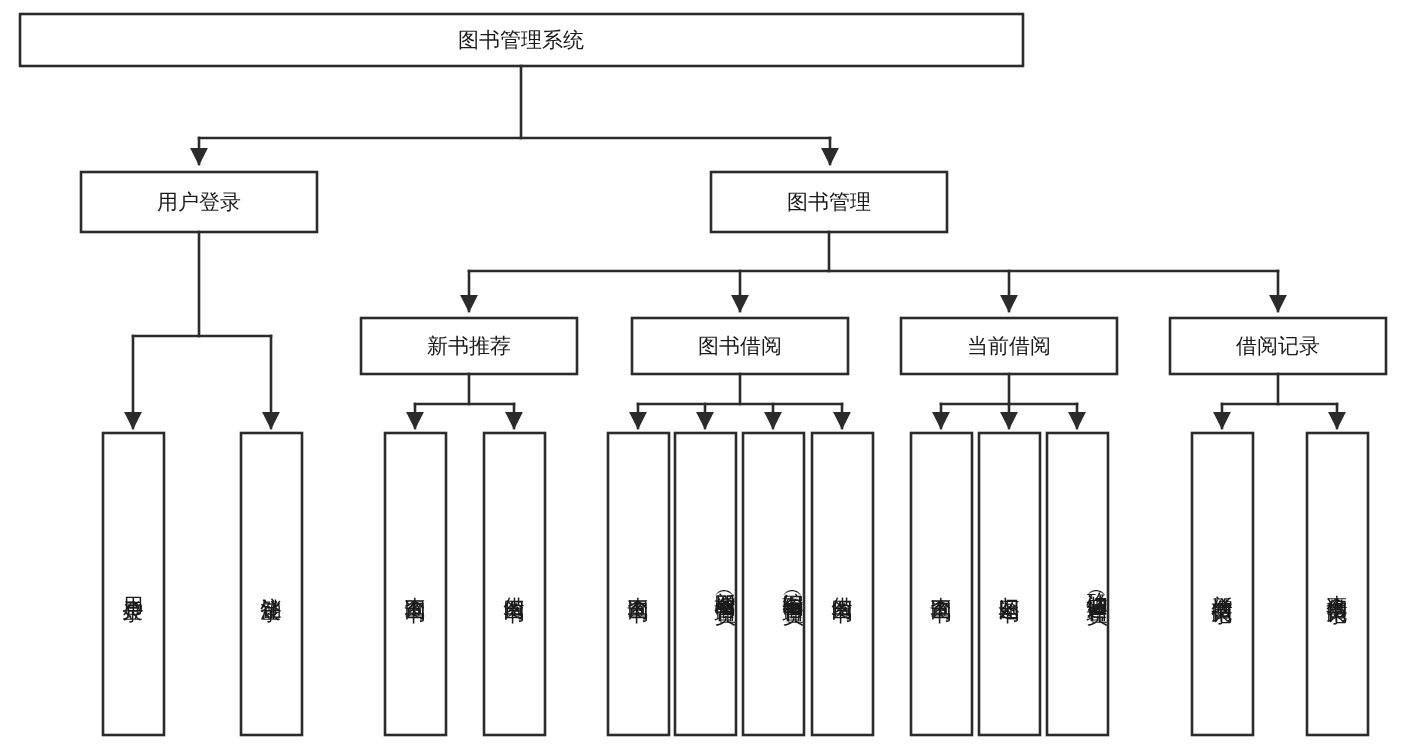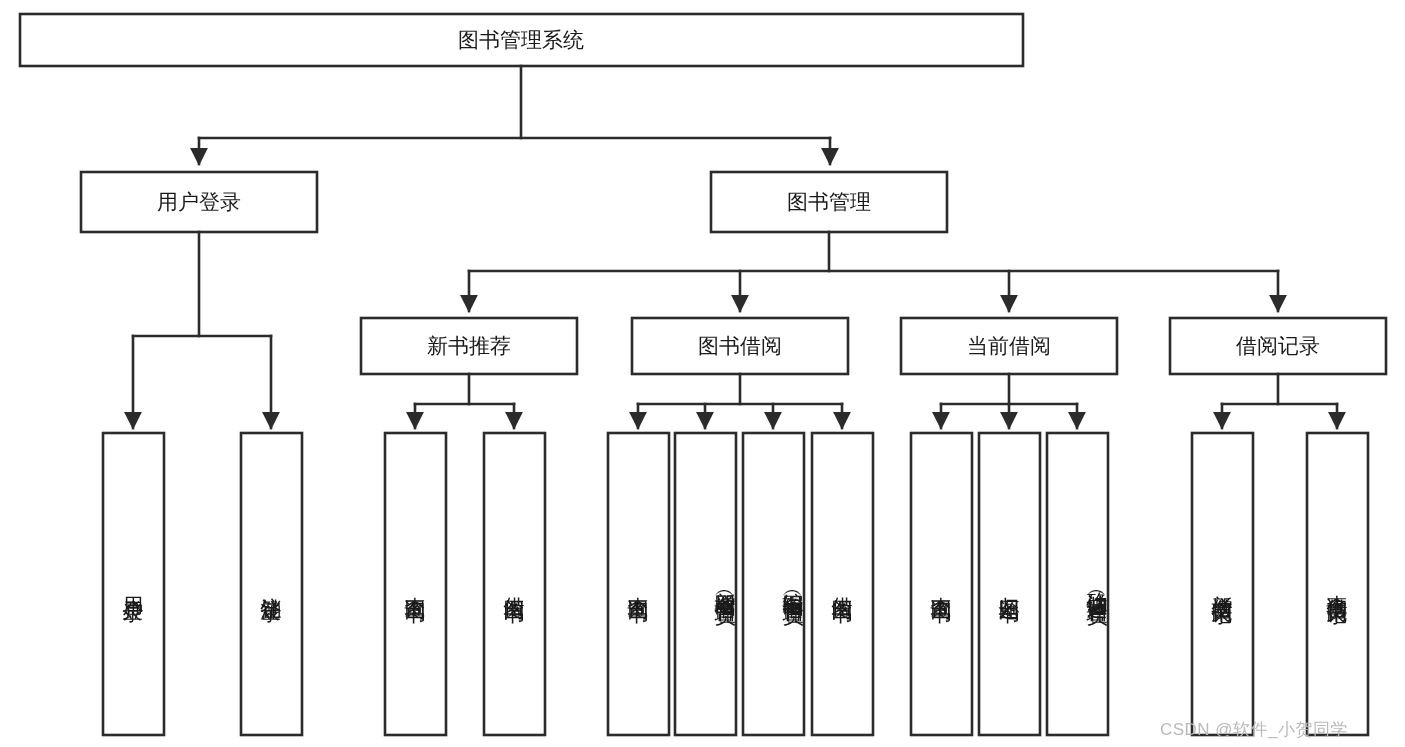--- a/index.html
+++ b/index.html
@@ -200,14 +200,13 @@
   <div class="leaf-label" style="left:743px; top:437px; width:61px; height:294px; align-items:flex-start;">编辑图书（管理员）</div>
   <div class="leaf-label" style="left:812px; top:433px; width:61px; height:302px;">借阅图书</div>
 
   <div class="leaf-label" style="left:911px; top:433px; width:61px; height:302px;">查询图书</div>
   <div class="leaf-label" style="left:979px; top:433px; width:61px; height:302px;">归还图书</div>
   <div class="leaf-label" style="left:1047px; top:437px; width:61px; height:294px; align-items:flex-start;">确认归还（管理员）</div>
 
   <div class="leaf-label" style="left:1192px; top:433px; width:61px; height:302px;">新增借阅记录</div>
   <div class="leaf-label" style="left:1307px; top:433px; width:61px; height:302px;">查询借阅记录</div>
 
-  <div class="watermark">CSDN @软件_小贺同学</div>
 </div>
 
 </body></html>

